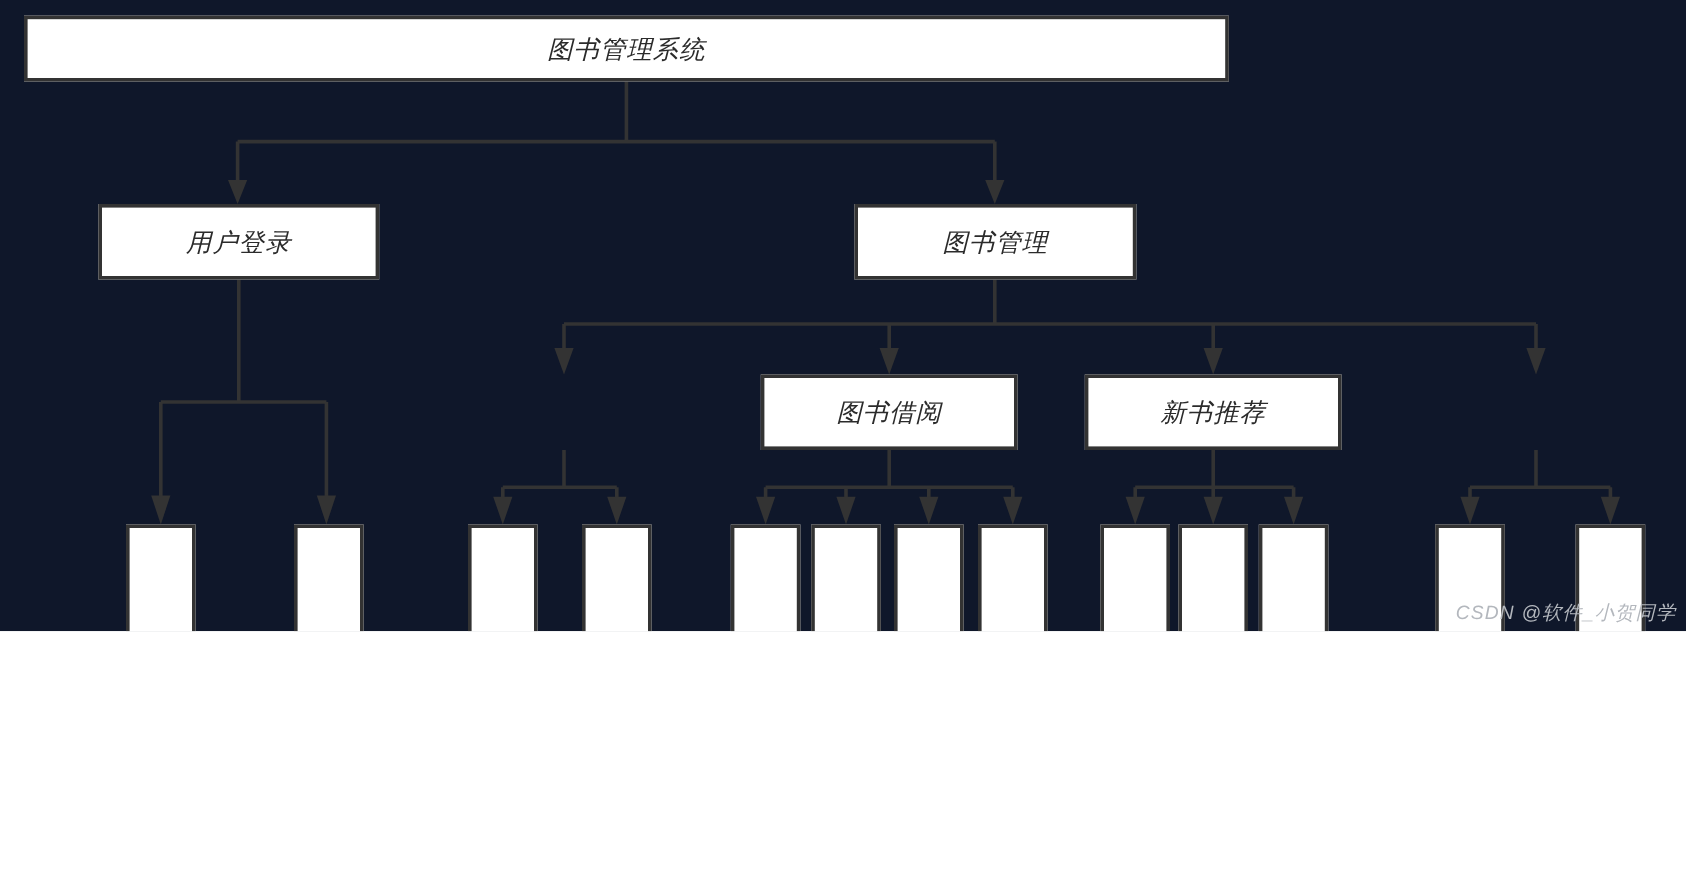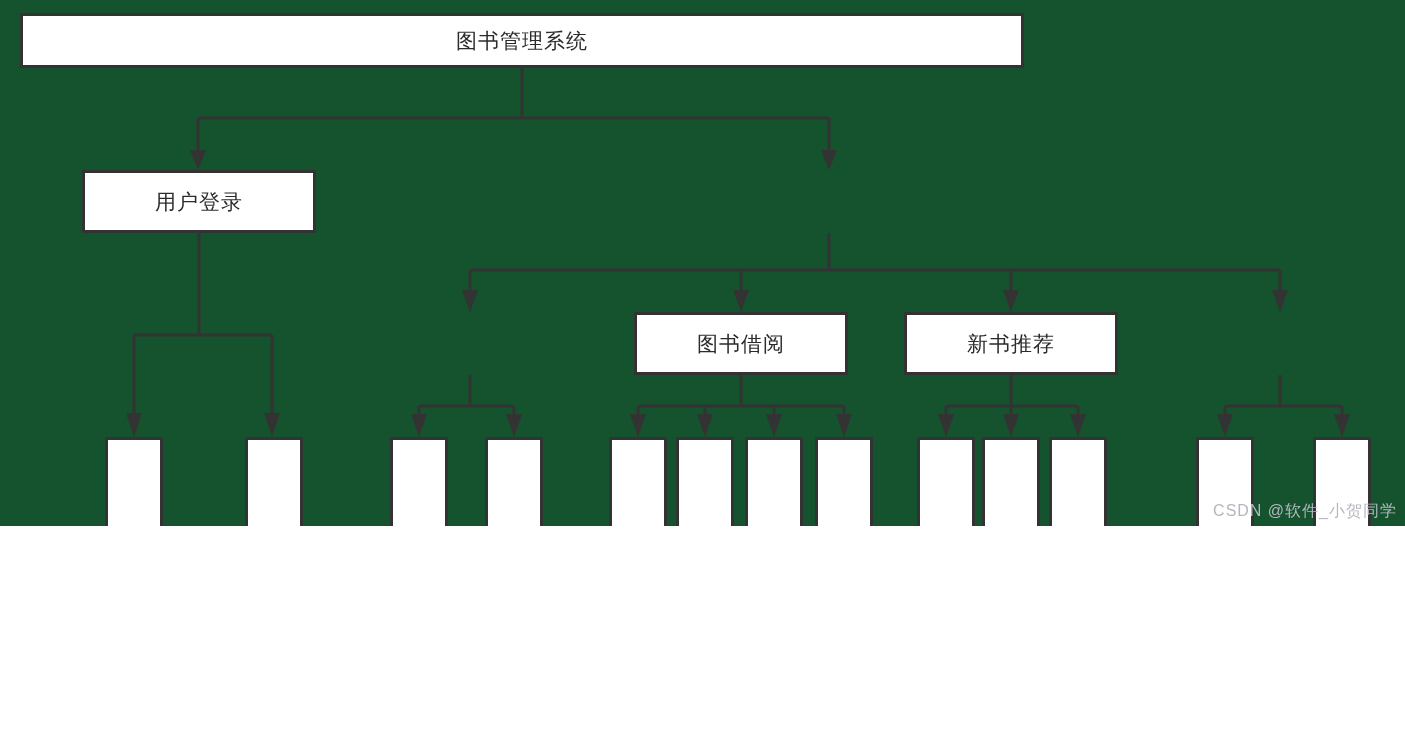--- a/index.html
+++ b/index.html
@@ -5,22 +5,23 @@
   html, body {
     margin: 0;
     padding: 0;
     background: #ffffff;
     font-family: "Liberation Sans", "DejaVu Sans", sans-serif;
   }
   .stage {
     position: relative;
     width: 1405px;
     height: 526px;
-    background: #14532d;
+    background: #0f172a;
     overflow: hidden;
+    font-style: italic;
   }
   .connectors {
     position: absolute;
     left: 0;
     top: 0;
     z-index: 0;
   }
   .node {
     position: absolute;
     box-sizing: border-box;
@@ -133,20 +134,23 @@
     </g>
   </svg>
 
   <div class="node" id="n-root">
     <span class="h-label">图书管理系统</span>
   </div>
 
   <div class="node lvl" id="n-login">
     <span class="h-label">用户登录</span>
   </div>
+  <div class="node lvl" id="n-mgmt">
+    <span class="h-label">图书管理</span>
+  </div>
 
   <div class="node lvl" id="n-borrow">
     <span class="h-label">图书借阅</span>
   </div>
   <div class="node lvl" id="n-cur">
     <span class="h-label">新书推荐</span>
   </div>
 
   <div class="node leaf" id="l-login-0">用户登录</div>
   <div class="node leaf" id="l-login-1">注销登录</div>

